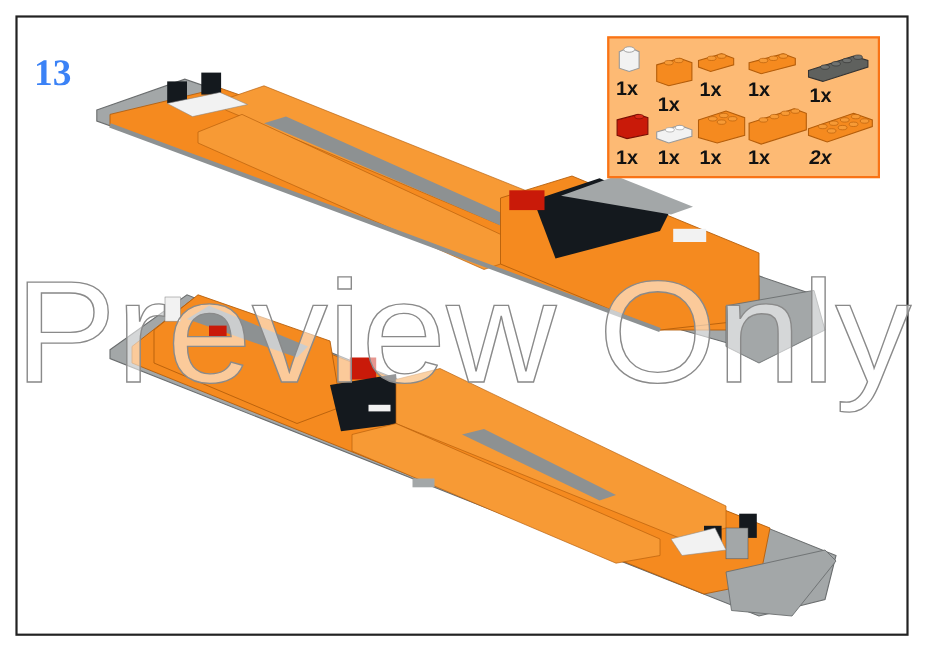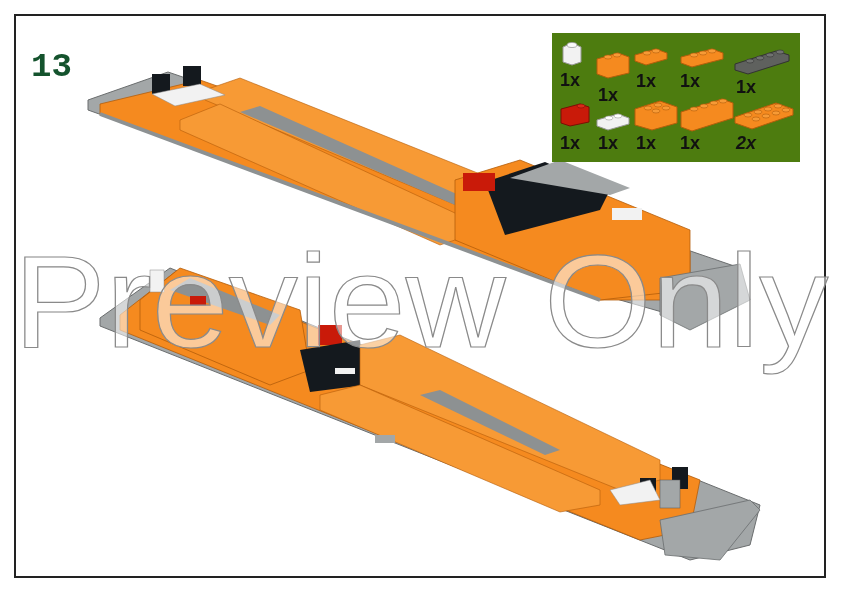--- a/index.html
+++ b/index.html
@@ -1,19 +1,19 @@
 <!DOCTYPE html>
 <html><head>
 <meta charset="utf-8">
 <style>
   html, body { margin:0; padding:0; background:#ffffff; }
   body { width:842px; height:596px; position:relative; overflow:hidden; font-family:"Liberation Sans", sans-serif; }
   .frame { position:absolute; left:14px; top:14px; width:812px; height:564px; border:2px solid #222; box-sizing:border-box; background:#fff; }
-  .step-number { position:absolute; left:31px; top:50px; font-family:Liberation Mono, monospace; font-weight:bold; font-size:34px; color:#14532d; line-height:1; }
-  .parts-box { position:absolute; left:552px; top:33px; width:248px; height:129px; border:2px solid #4d7c0f; box-sizing:border-box; background:#4d7c0f; }
+  .step-number { position:absolute; left:31px; top:50px; font-family:Liberation Serif, serif; font-weight:bold; font-size:34px; color:#3b82f6; line-height:1; }
+  .parts-box { position:absolute; left:552px; top:33px; width:248px; height:129px; border:2px solid #f97316; box-sizing:border-box; background:#fdba74; }
   .part { position:absolute; }
   .qty { position:absolute; font-weight:bold; font-size:18px; color:#111; line-height:1; }
   svg.scene { position:absolute; left:0; top:0; }
   .watermark { position:absolute; left:0; top:230px; width:842px; height:150px; pointer-events:none; }
 </style>
 </head>
 <body>
 
 <div class="frame"></div>
 

